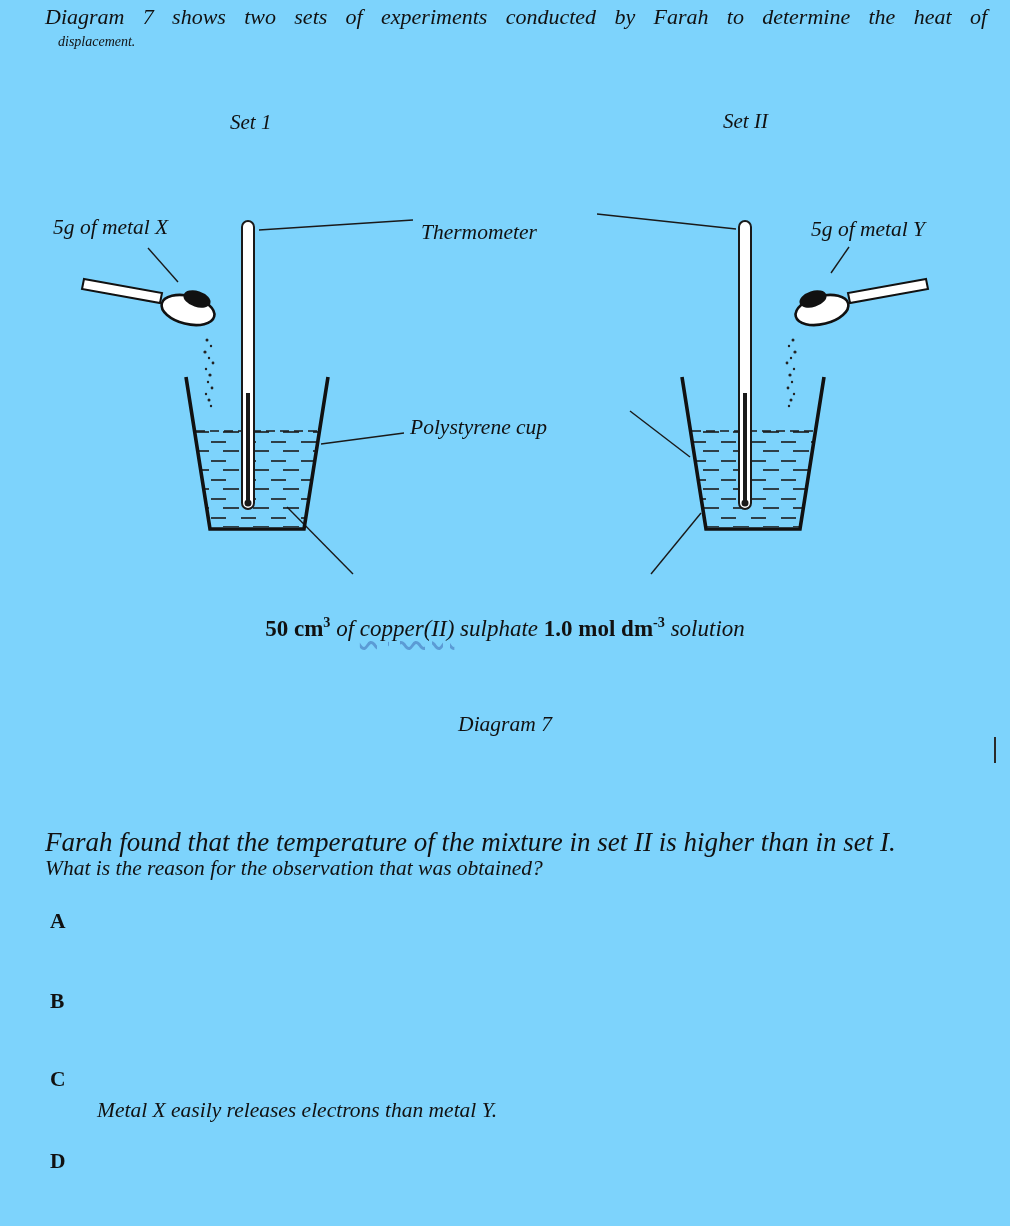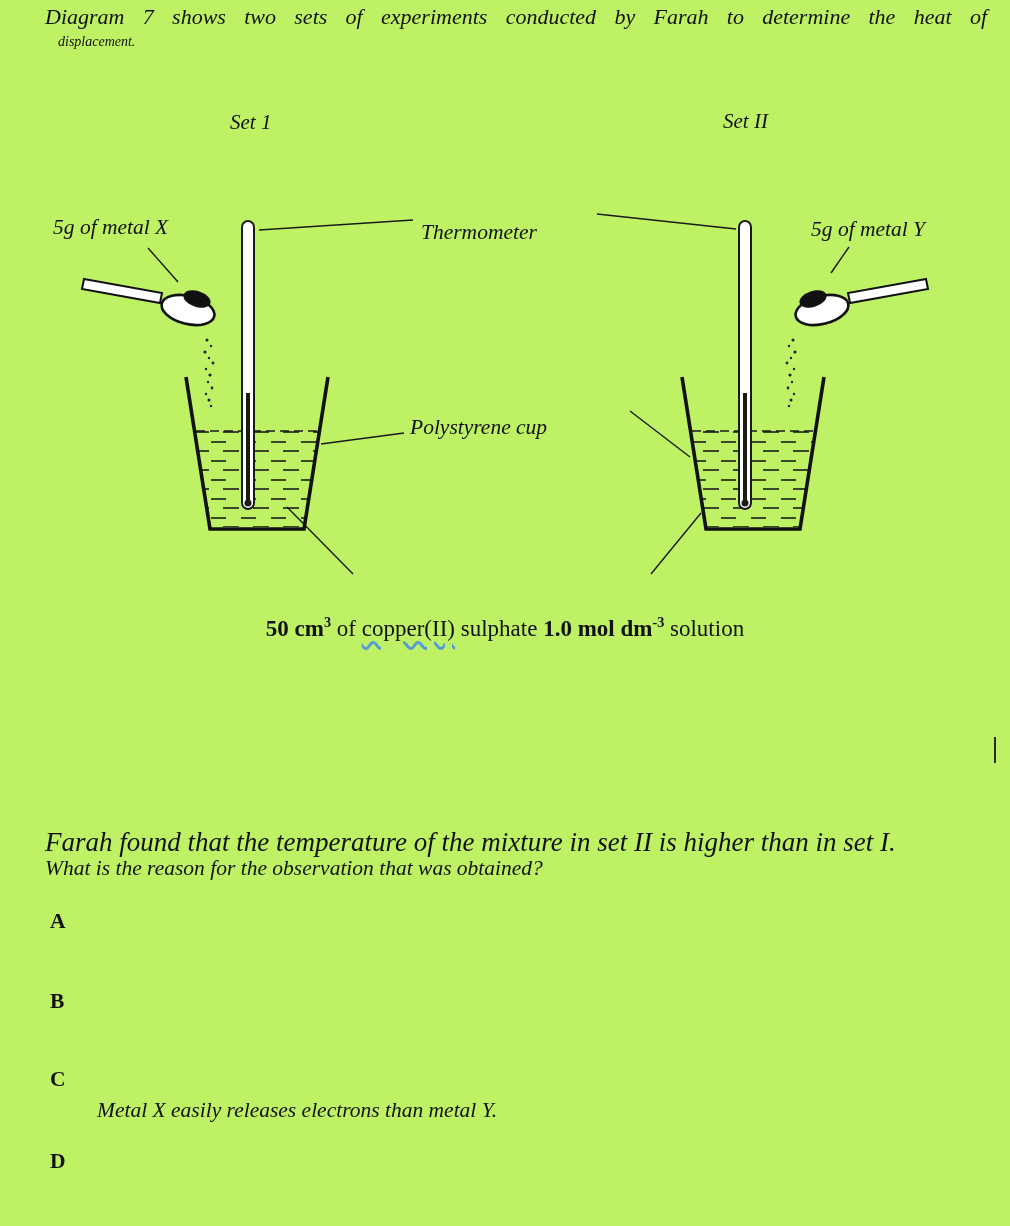--- a/index.html
+++ b/index.html
@@ -1,26 +1,26 @@
 <!DOCTYPE html>
 <html><head>
 <meta charset="utf-8">
 <style>
   html,body{margin:0;padding:0;background:#fff;}
-  .page{position:relative;width:1010px;height:1226px;background:#bef264;
+  .page{position:relative;width:1010px;height:1226px;background:#7dd3fc;
         font-family:"Liberation Serif",serif;color:#111;overflow:hidden;}
   .abs{position:absolute;}
   .intro-l1{left:45px;top:4px;width:942px;font-size:22px;font-style:italic;
             text-align:justify;text-align-last:justify;}
   .intro-l2{left:58px;top:34px;font-size:14px;font-style:italic;}
   .set-label{font-size:21px;font-style:italic;white-space:nowrap;}
   .lbl{font-size:21.5px;font-style:italic;white-space:nowrap;}
   .solution{left:0;top:614px;width:1010px;text-align:center;font-size:23px;white-space:nowrap;}
   .solution .roman{font-style:normal;font-weight:bold;text-align:right;}
-  .solution .ital{margin-top:19px;}
+  .solution .ital{font-style:italic;margin-top:19px;}
   .sup{font-size:0.62em;vertical-align:super;}
   .squiggle{text-decoration-line:underline;text-decoration-style:wavy;
             text-decoration-color:#5b9bd5;text-decoration-thickness:2.5px;text-underline-offset:5px;}
   .caption{left:0;top:712px;width:1010px;text-align:center;font-size:21.5px;font-style:italic;}
   .finding{left:45px;top:827px;font-size:27px;font-style:italic;white-space:nowrap;}
   .prompt{left:45px;top:856px;font-size:21.5px;font-style:italic;white-space:nowrap;}
   .opt .opt-letter{font-weight:bold;font-size:21.5px;line-height:1.1;}
   .opt .opt-text{margin-left:47px;margin-top:6px;font-size:21.5px;font-style:italic;white-space:nowrap;}
   .cursor-bar{left:994px;top:737px;width:2px;height:26px;background:#2a2a2a;}
   svg{display:block;}
@@ -128,20 +128,21 @@
 
   <div class="abs lbl" style="left:53px;top:215px">5g of metal X</div>
   <div class="abs lbl" style="left:421px;top:220px">Thermometer</div>
   <div class="abs lbl" style="left:811px;top:217px">5g of metal Y</div>
   <div class="abs lbl" style="left:410px;top:415px">Polystyrene cup</div>
 
   <div class="abs solution">
     <span class="roman">50 cm</span><span class="roman sup">3</span><span class="ital"> of </span><span class="ital squiggle">copper(II)</span><span class="ital"> sulphate </span><span class="roman">1.0 mol dm</span><span class="roman sup">-3</span><span class="ital"> solution</span>
   </div>
 
+  <div class="abs caption">Diagram 7</div>
 
   <div class="abs cursor-bar"></div>
 
   <div class="abs finding">Farah found that the temperature of the mixture in set II is higher than in set I.</div>
   <div class="abs prompt">What is the reason for the observation that was obtained?</div>
 
   <div class="abs opt" style="left:50px;top:910px">
     <div class="opt-letter">A</div>
   </div>
   <div class="abs opt" style="left:50px;top:990px">

